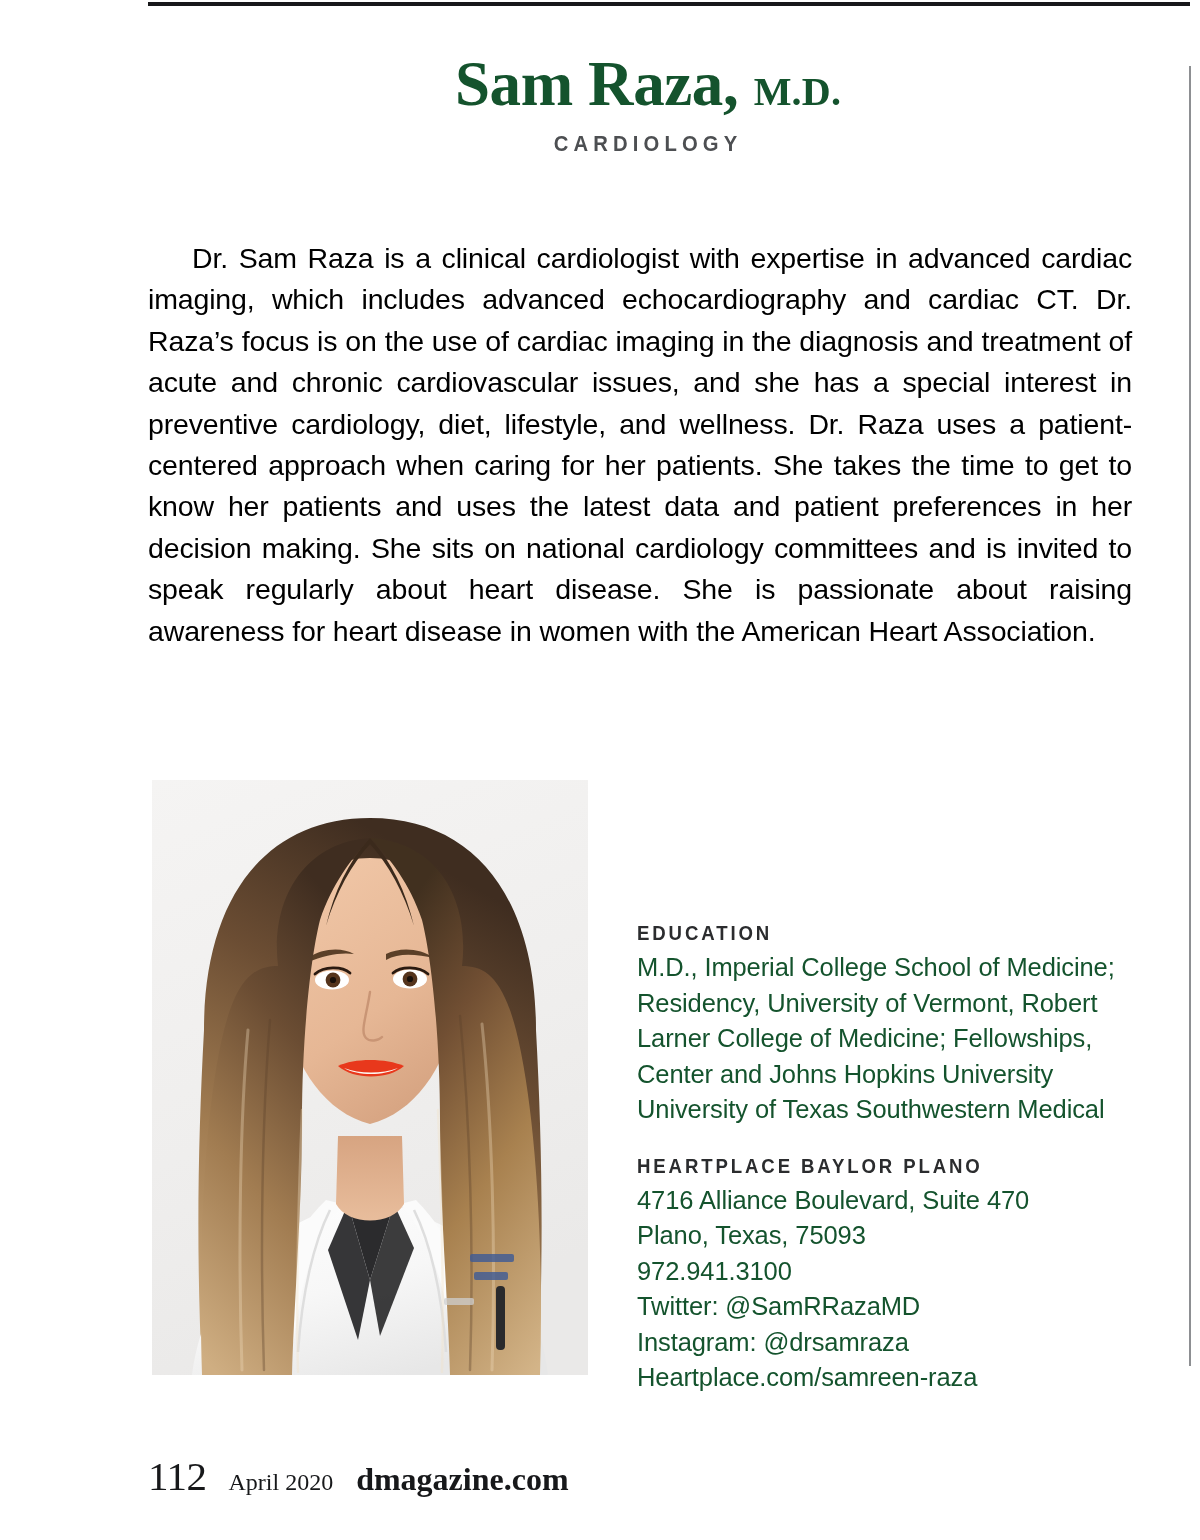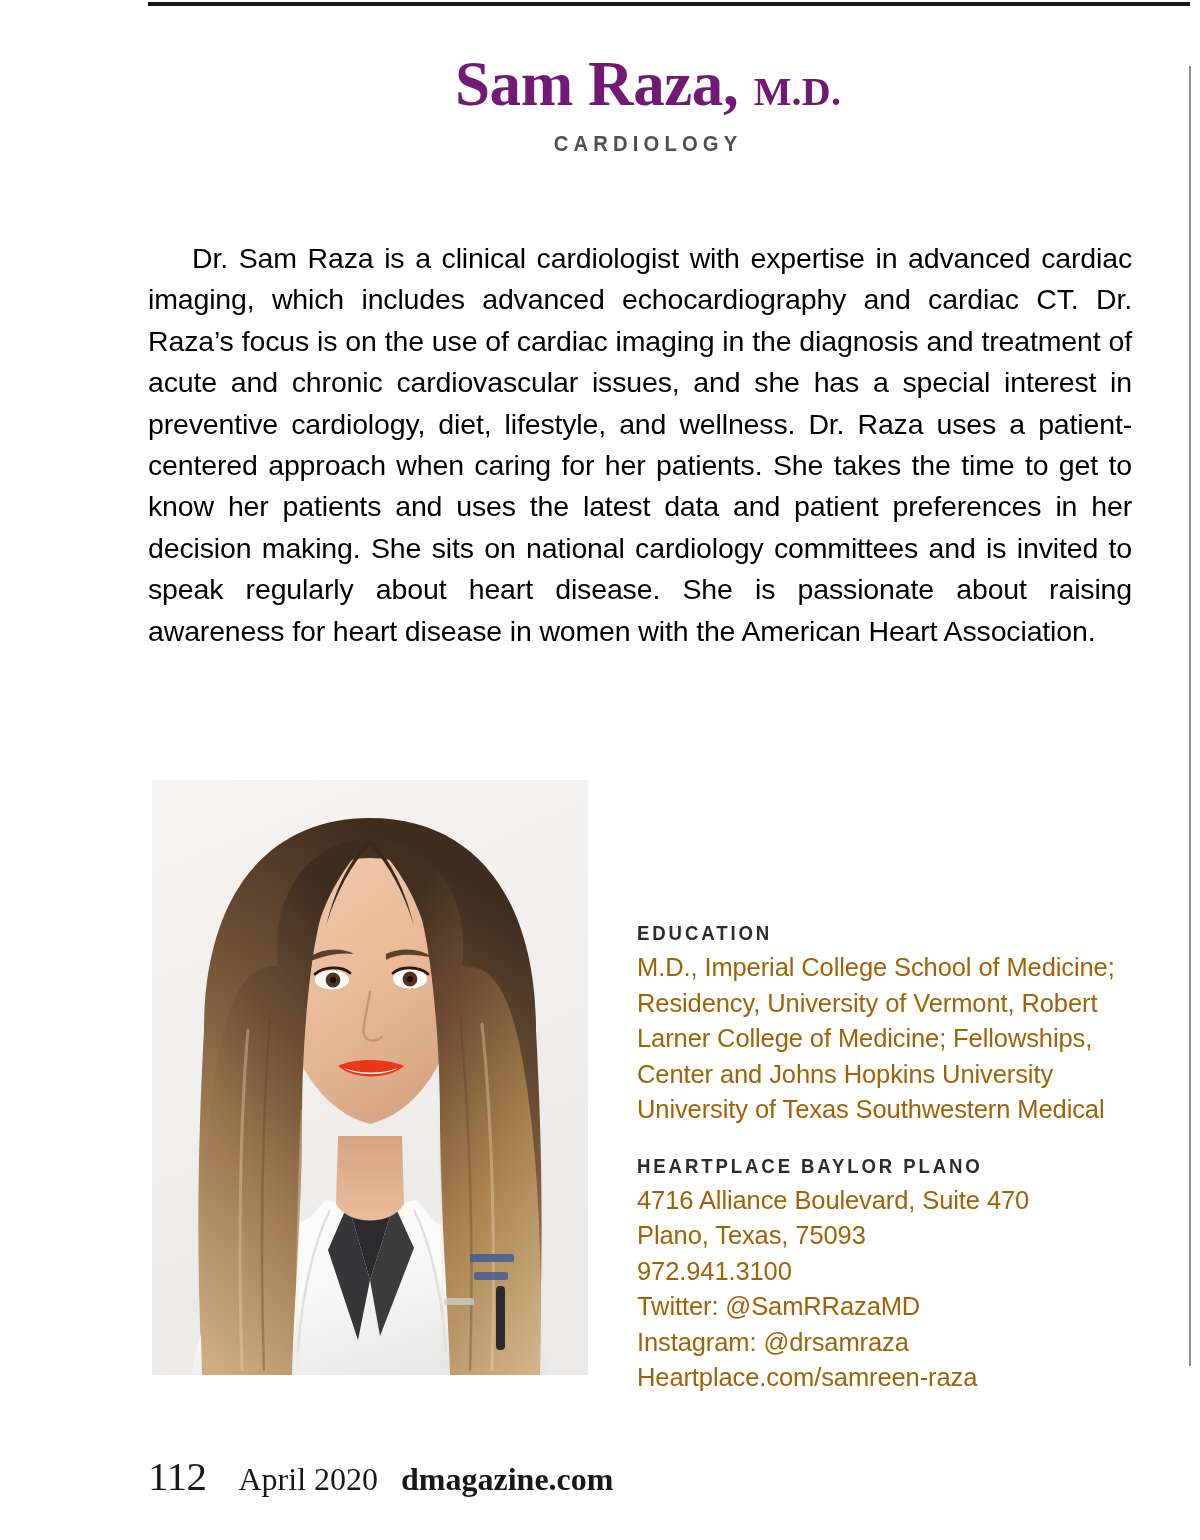--- a/index.html
+++ b/index.html
@@ -40,21 +40,21 @@
     left: 148px;
     top: 52px;
     width: 1000px;
     text-align: center;
   }
   .doctor-name {
     font-family: "Liberation Serif", serif;
     font-weight: bold;
     font-size: 63px;
     line-height: 1.04;
-    color: #701a75;
+    color: #14532d;
     letter-spacing: -0.4px;
     margin: 0;
     white-space: nowrap;
   }
   .doctor-name .degree {
     font-size: 40px;
     letter-spacing: 0.2px;
   }
   .specialty {
     font-family: "Liberation Sans", sans-serif;
@@ -109,21 +109,21 @@
     font-size: 20px;
     letter-spacing: 3.1px;
     color: #2b2c2e;
     transform: scaleX(0.93);
     transform-origin: left center;
     margin-bottom: 5px;
   }
   .info-body {
     font-size: 25.5px;
     line-height: 35.5px;
-    color: #a16207;
+    color: #14532d;
     font-weight: 300;
     letter-spacing: -0.1px;
   }
   .info-block + .info-block { margin-top: 27px; }
   .info-line { white-space: nowrap; }
 
   
   .footer {
     position: absolute;
     left: 148px;
@@ -131,22 +131,22 @@
     font-family: "Liberation Serif", serif;
     color: #17181a;
     white-space: nowrap;
   }
   .footer .page-num {
     font-weight: normal;
     font-size: 41px;
     letter-spacing: -0.5px;
   }
   .footer .issue {
-    font-size: 32px;
-    margin-left: 32px;
+    font-size: 24px;
+    margin-left: 22px;
   }
   .footer .site {
     font-size: 32px;
     font-weight: bold;
     margin-left: 23px;
   }
 </style>
 </head>
 <body>
 

